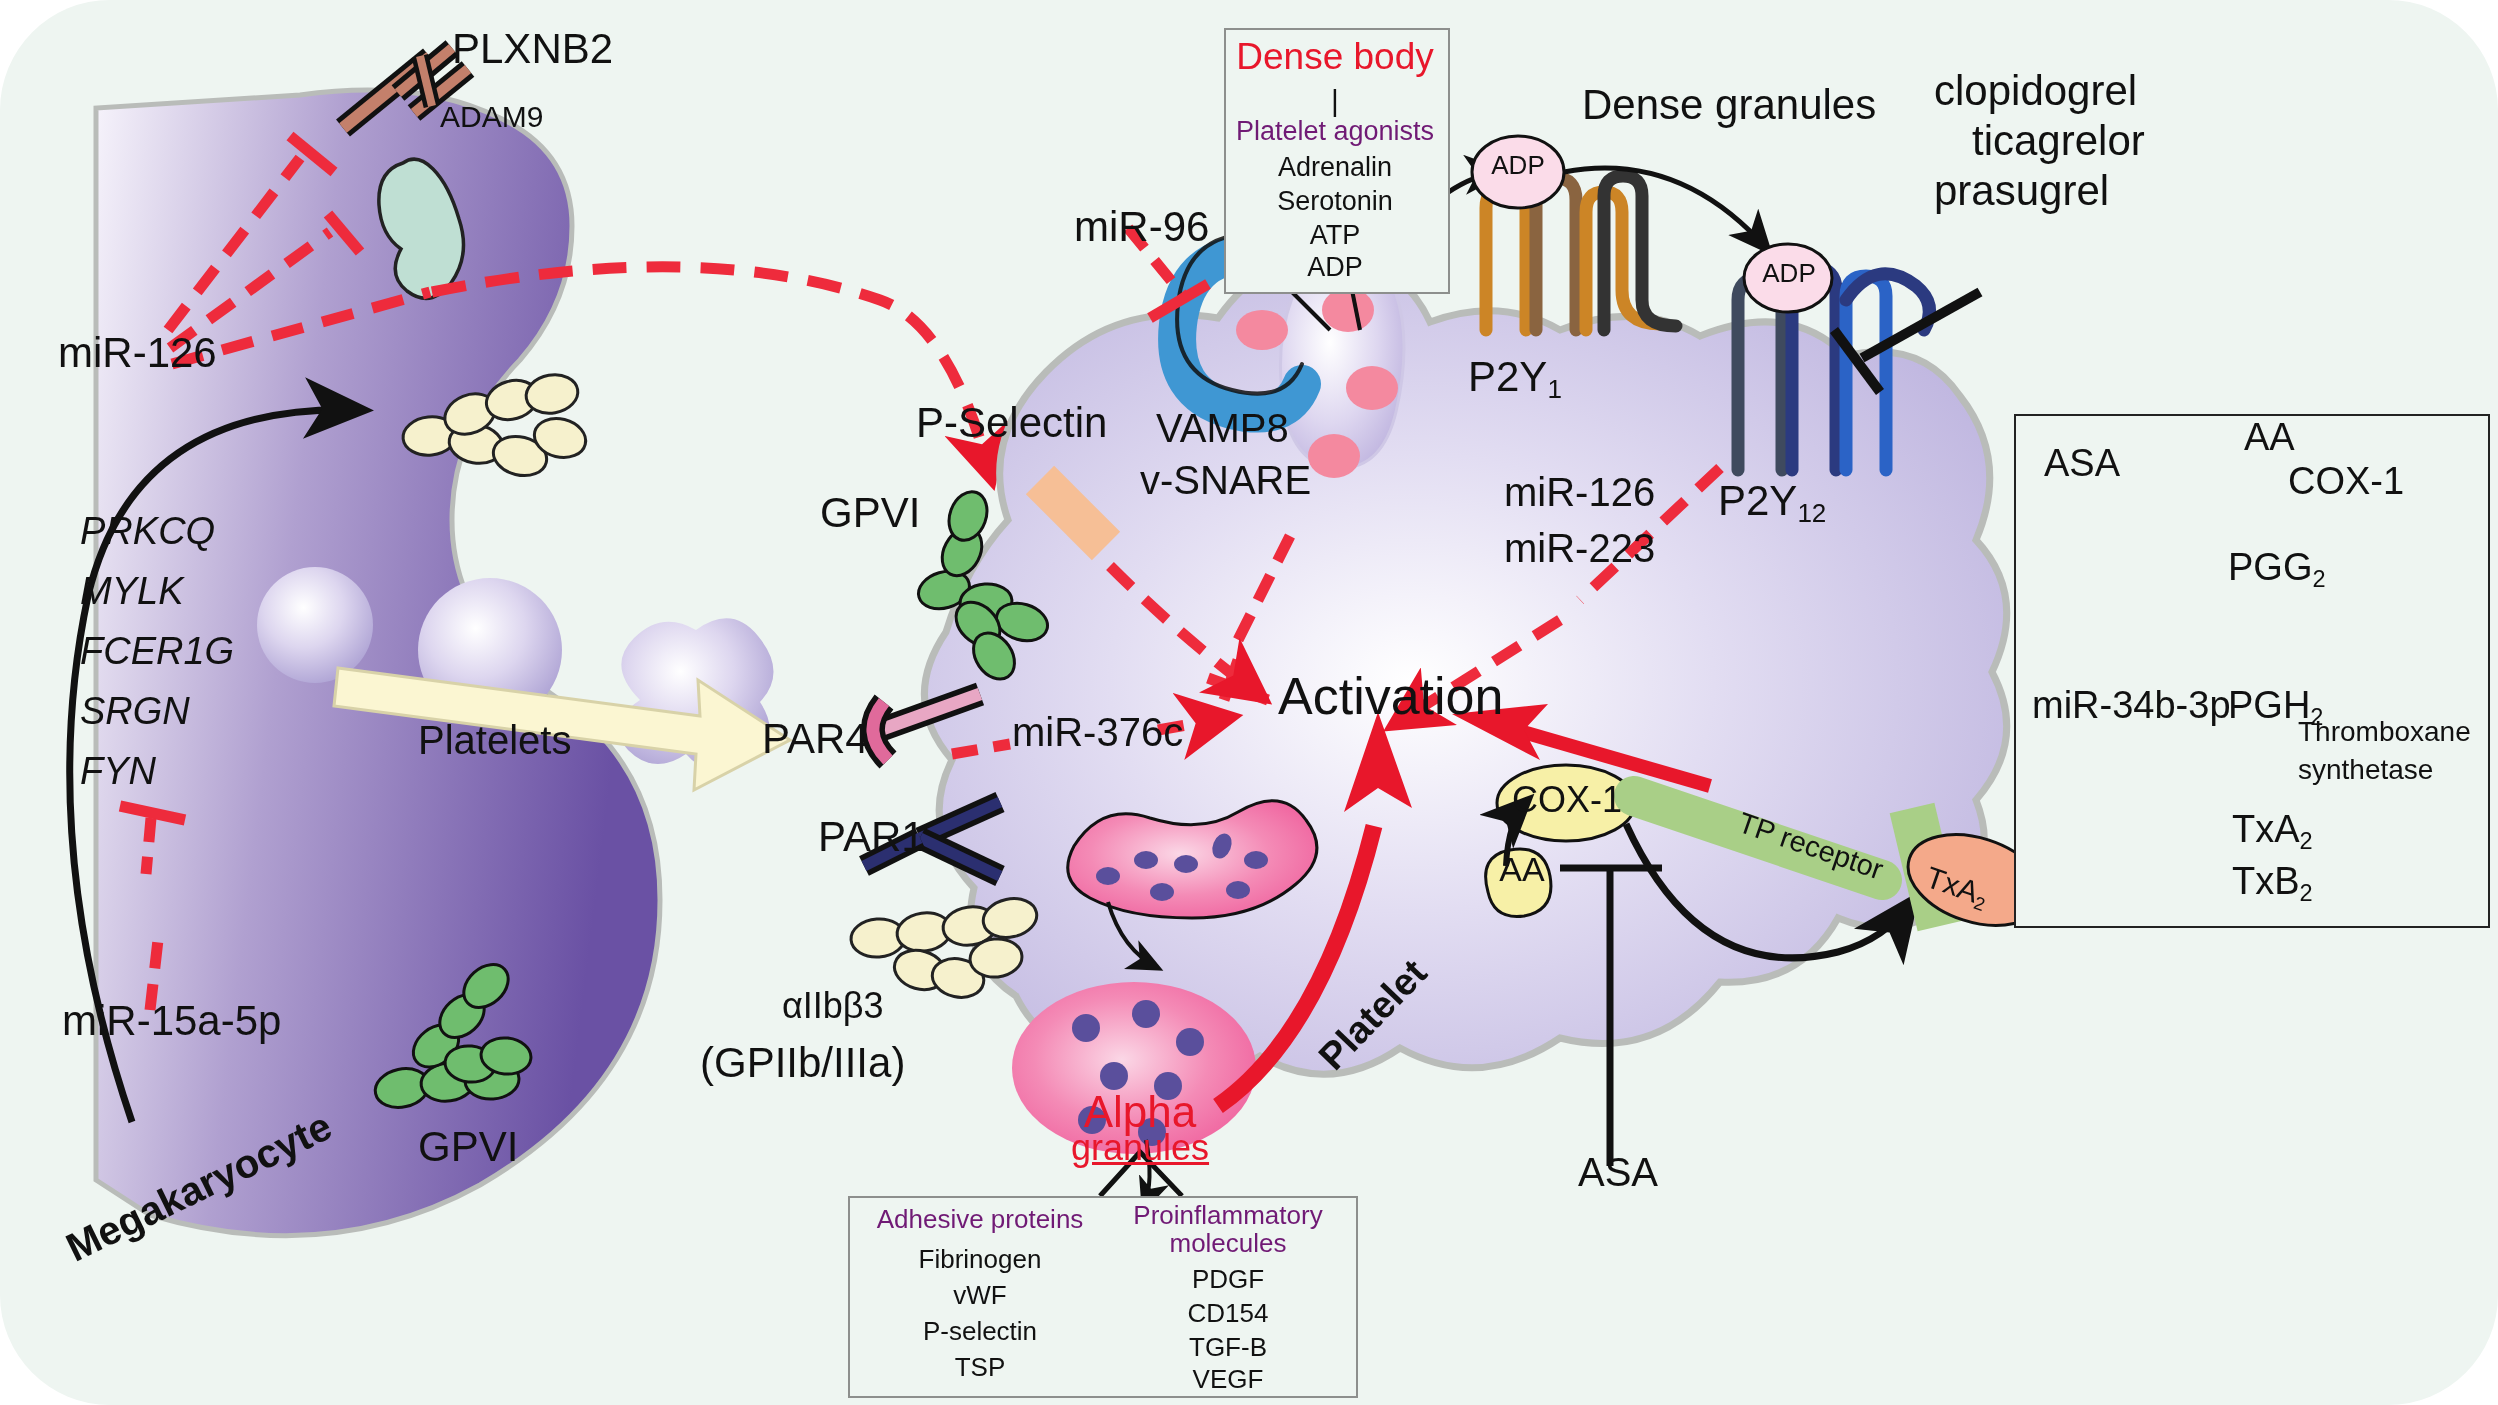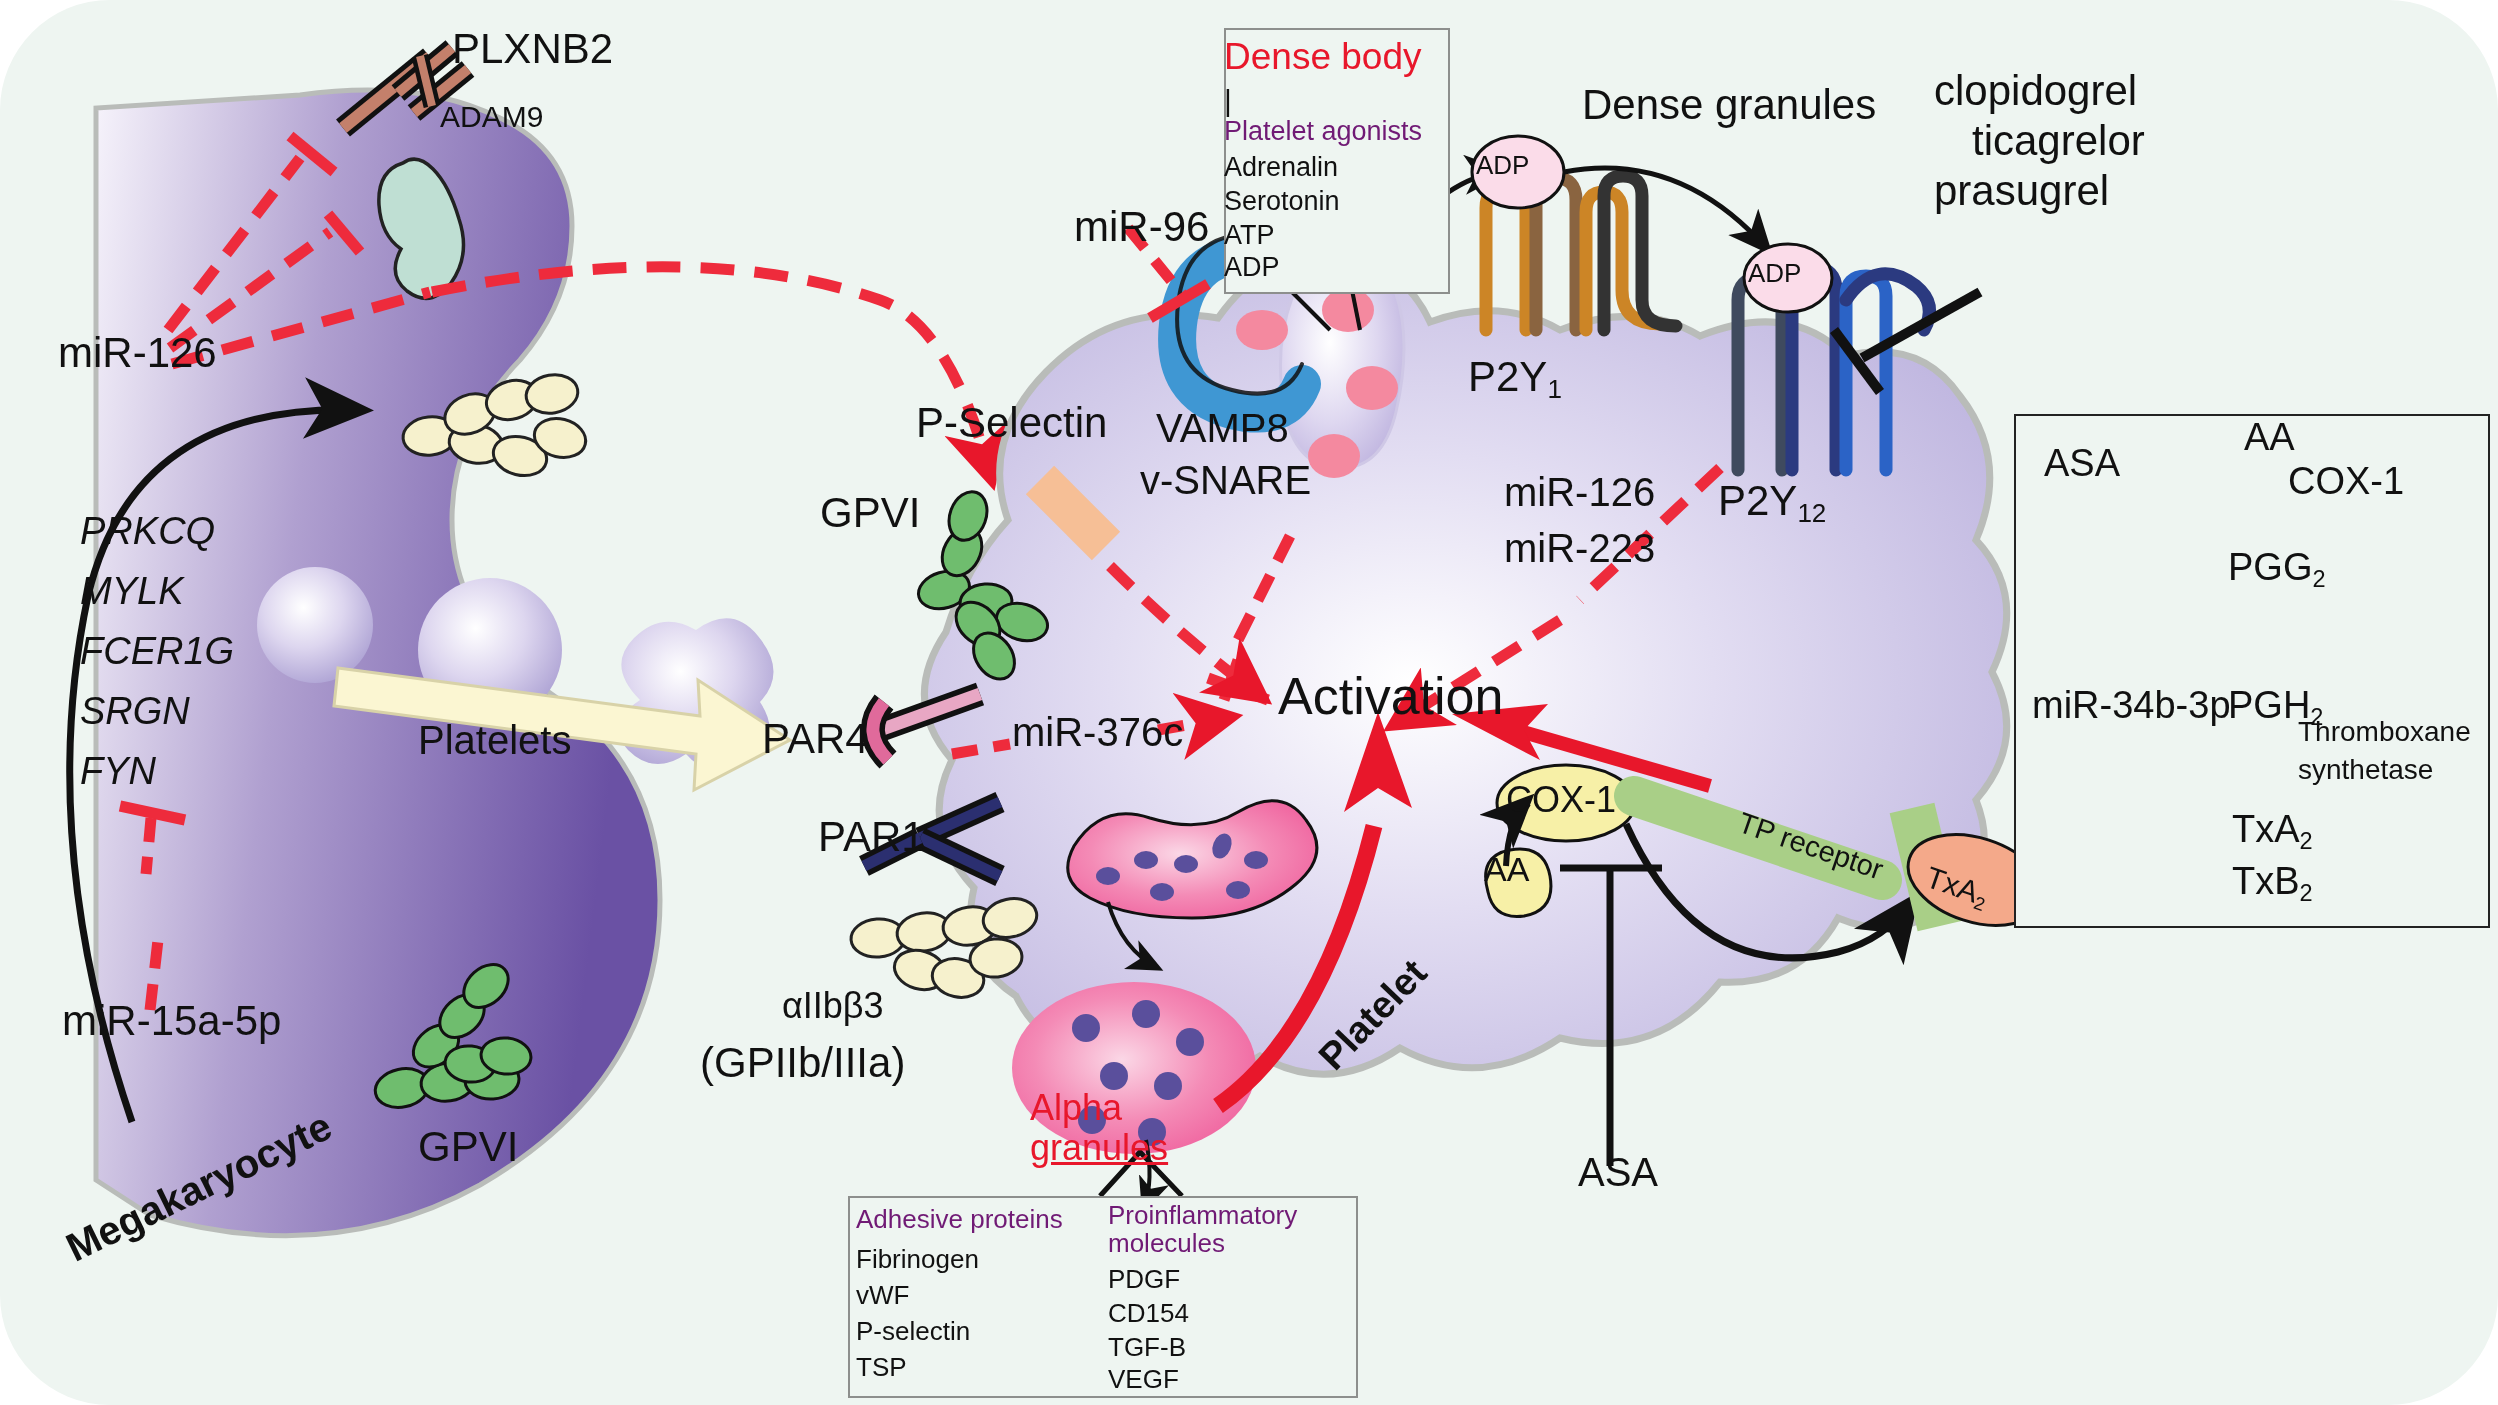--- a/index.html
+++ b/index.html
@@ -7,21 +7,21 @@
   #stage{position:relative;width:2498px;height:1405px;overflow:hidden;background:#ffffff;}
   #canvasbg{position:absolute;left:0;top:0;width:2498px;height:1405px;
     background:#eef5f1;border-radius:110px;}
   svg.layer{position:absolute;left:0;top:0;width:2498px;height:1405px;overflow:visible;}
   .lbl{position:absolute;color:#111;white-space:nowrap;line-height:1.02;}
   .ital{font-style:italic;}
   .bold{font-weight:bold;}
   .red{color:#e8172b;}
   .dkred{color:#701a75;}
   .wht{color:#ffffff;}
-  .ctr{text-align:left;}
+  .ctr{text-align:center;}
   sub{font-size:0.62em;vertical-align:-0.28em;}
   .boxo{position:absolute;background:#eef5f1;border:2px solid #8d8f8d;}
   .boxr{position:absolute;background:#eef5f1;border:2.5px solid #222;}
 </style>
 </head>
 <body>
 
 <div id="stage">
   <div id="canvasbg"></div>
 
@@ -329,21 +329,21 @@
   <div class="lbl ctr" style="left:856px;top:1318px;width:248px;font-size:26px;">P-selectin</div>
   <div class="lbl ctr" style="left:856px;top:1354px;width:248px;font-size:26px;">TSP</div>
 
   <div class="lbl ctr dkred" style="left:1108px;top:1202px;width:240px;font-size:26px;">Proinflammatory</div>
   <div class="lbl ctr dkred" style="left:1108px;top:1230px;width:240px;font-size:26px;">molecules</div>
   <div class="lbl ctr" style="left:1108px;top:1266px;width:240px;font-size:26px;">PDGF</div>
   <div class="lbl ctr" style="left:1108px;top:1300px;width:240px;font-size:26px;">CD154</div>
   <div class="lbl ctr" style="left:1108px;top:1334px;width:240px;font-size:26px;">TGF-B</div>
   <div class="lbl ctr" style="left:1108px;top:1366px;width:240px;font-size:26px;">VEGF</div>
 
-  <div class="lbl ctr red" style="left:1030px;top:1090px;width:220px;font-size:36px;">Alpha</div>
+  <div class="lbl ctr red" style="left:1030px;top:1090px;width:220px;font-size:44px;">Alpha</div>
   <div class="lbl ctr red" style="left:1030px;top:1130px;width:220px;font-size:36px;text-decoration:underline;">granules</div>
 
   <div class="boxr" style="left:2014px;top:414px;width:472px;height:510px;"></div>
   <div class="lbl" style="left:2044px;top:444px;font-size:38px;">ASA</div>
   <div class="lbl" style="left:2244px;top:418px;font-size:38px;">AA</div>
   <div class="lbl" style="left:2288px;top:462px;font-size:38px;">COX-1</div>
   <div class="lbl" style="left:2228px;top:548px;font-size:38px;"><span>PGG</span><sub>2</sub></div>
   <div class="lbl" style="left:2032px;top:686px;font-size:38px;">miR-34b-3p</div>
   <div class="lbl" style="left:2228px;top:686px;font-size:38px;"><span>PGH</span><sub>2</sub></div>
   <div class="lbl" style="left:2298px;top:718px;font-size:28px;">Thromboxane</div>

